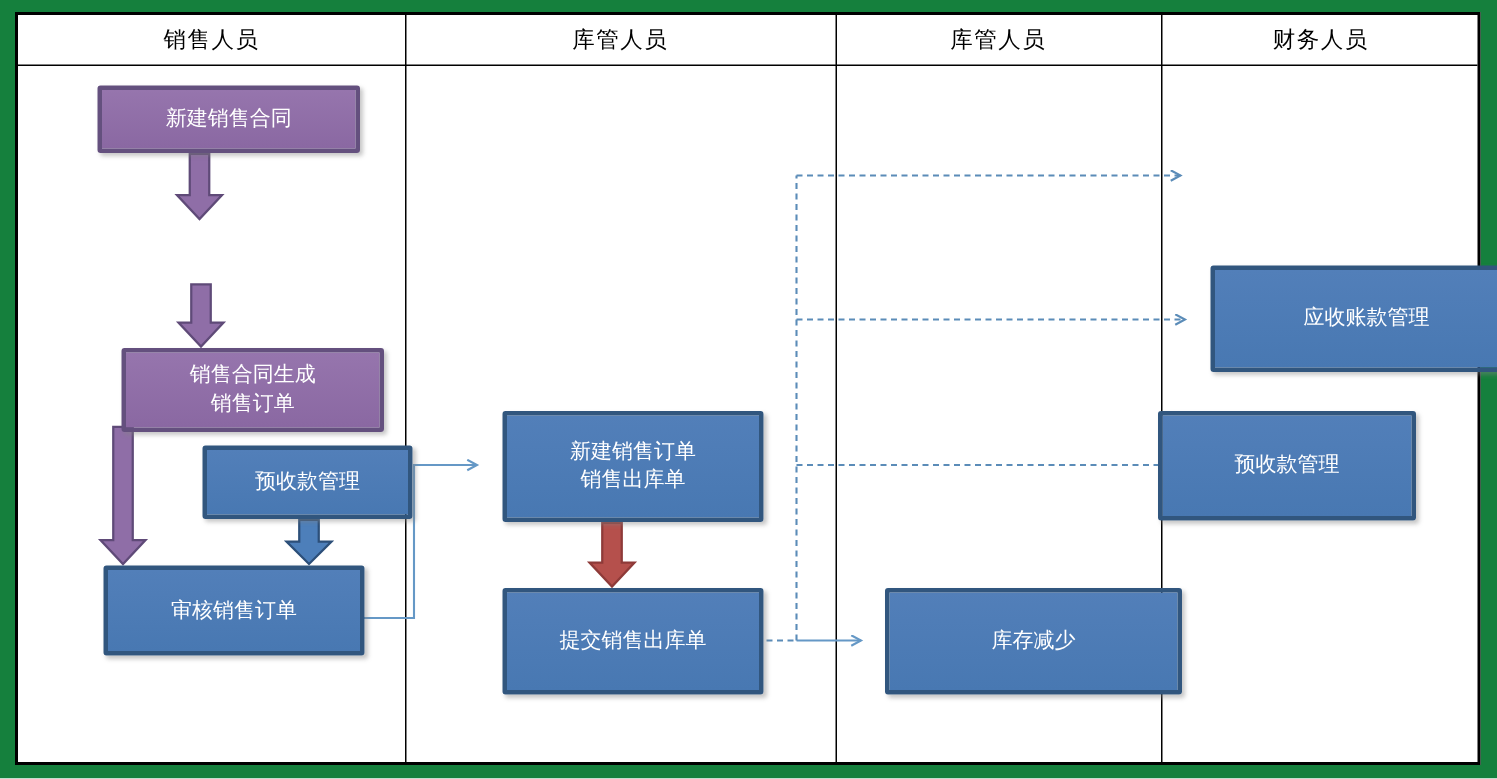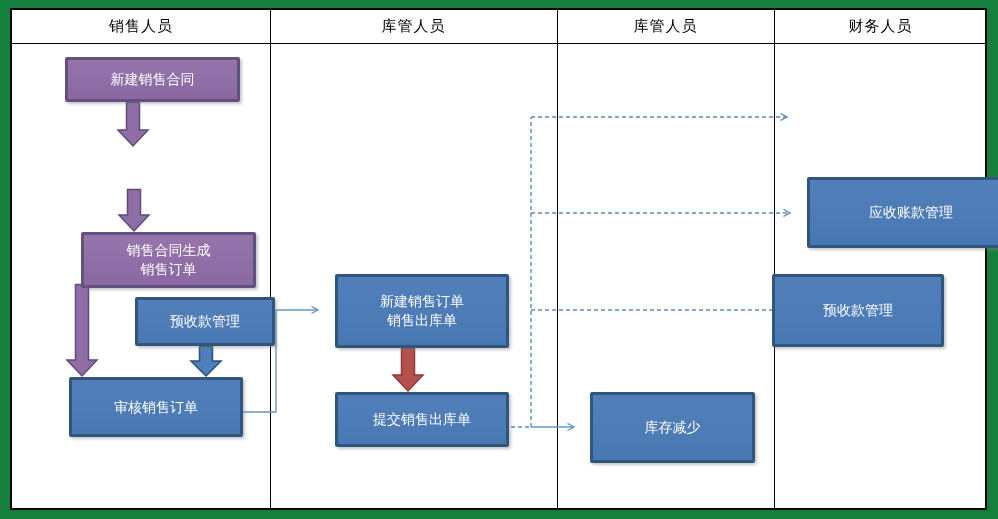--- a/index.html
+++ b/index.html
@@ -80,20 +80,20 @@
   </svg>
 
   <div class="box purple" style="left:53px;top:57px;width:175px;height:45px">新建销售合同</div>
   <div class="box purple" style="left:69px;top:232px;width:175px;height:56px">销售合同生成
 销售订单</div>
   <div class="box blue" style="left:123px;top:297px;width:140px;height:49px">预收款管理</div>
   <div class="box blue" style="left:57px;top:377px;width:174px;height:60px">审核销售订单</div>
 
   <div class="box blue" style="left:323px;top:274px;width:174px;height:74px">新建销售订单
 销售出库单</div>
-  <div class="box blue" style="left:323px;top:392px;width:174px;height:55px">提交销售出库单</div>
+  <div class="box blue" style="left:323px;top:392px;width:174px;height:71px">提交销售出库单</div>
 
-  <div class="box blue" style="left:578px;top:392px;width:165px;height:71px">库存减少</div>
+  <div class="box blue" style="left:578px;top:392px;width:198px;height:71px">库存减少</div>
 
   <div class="box blue" style="left:795px;top:177px;width:208px;height:71px">应收账款管理</div>
   <div class="box blue" style="left:760px;top:274px;width:172px;height:73px">预收款管理</div>
 
 </div>
 
 </body></html>

